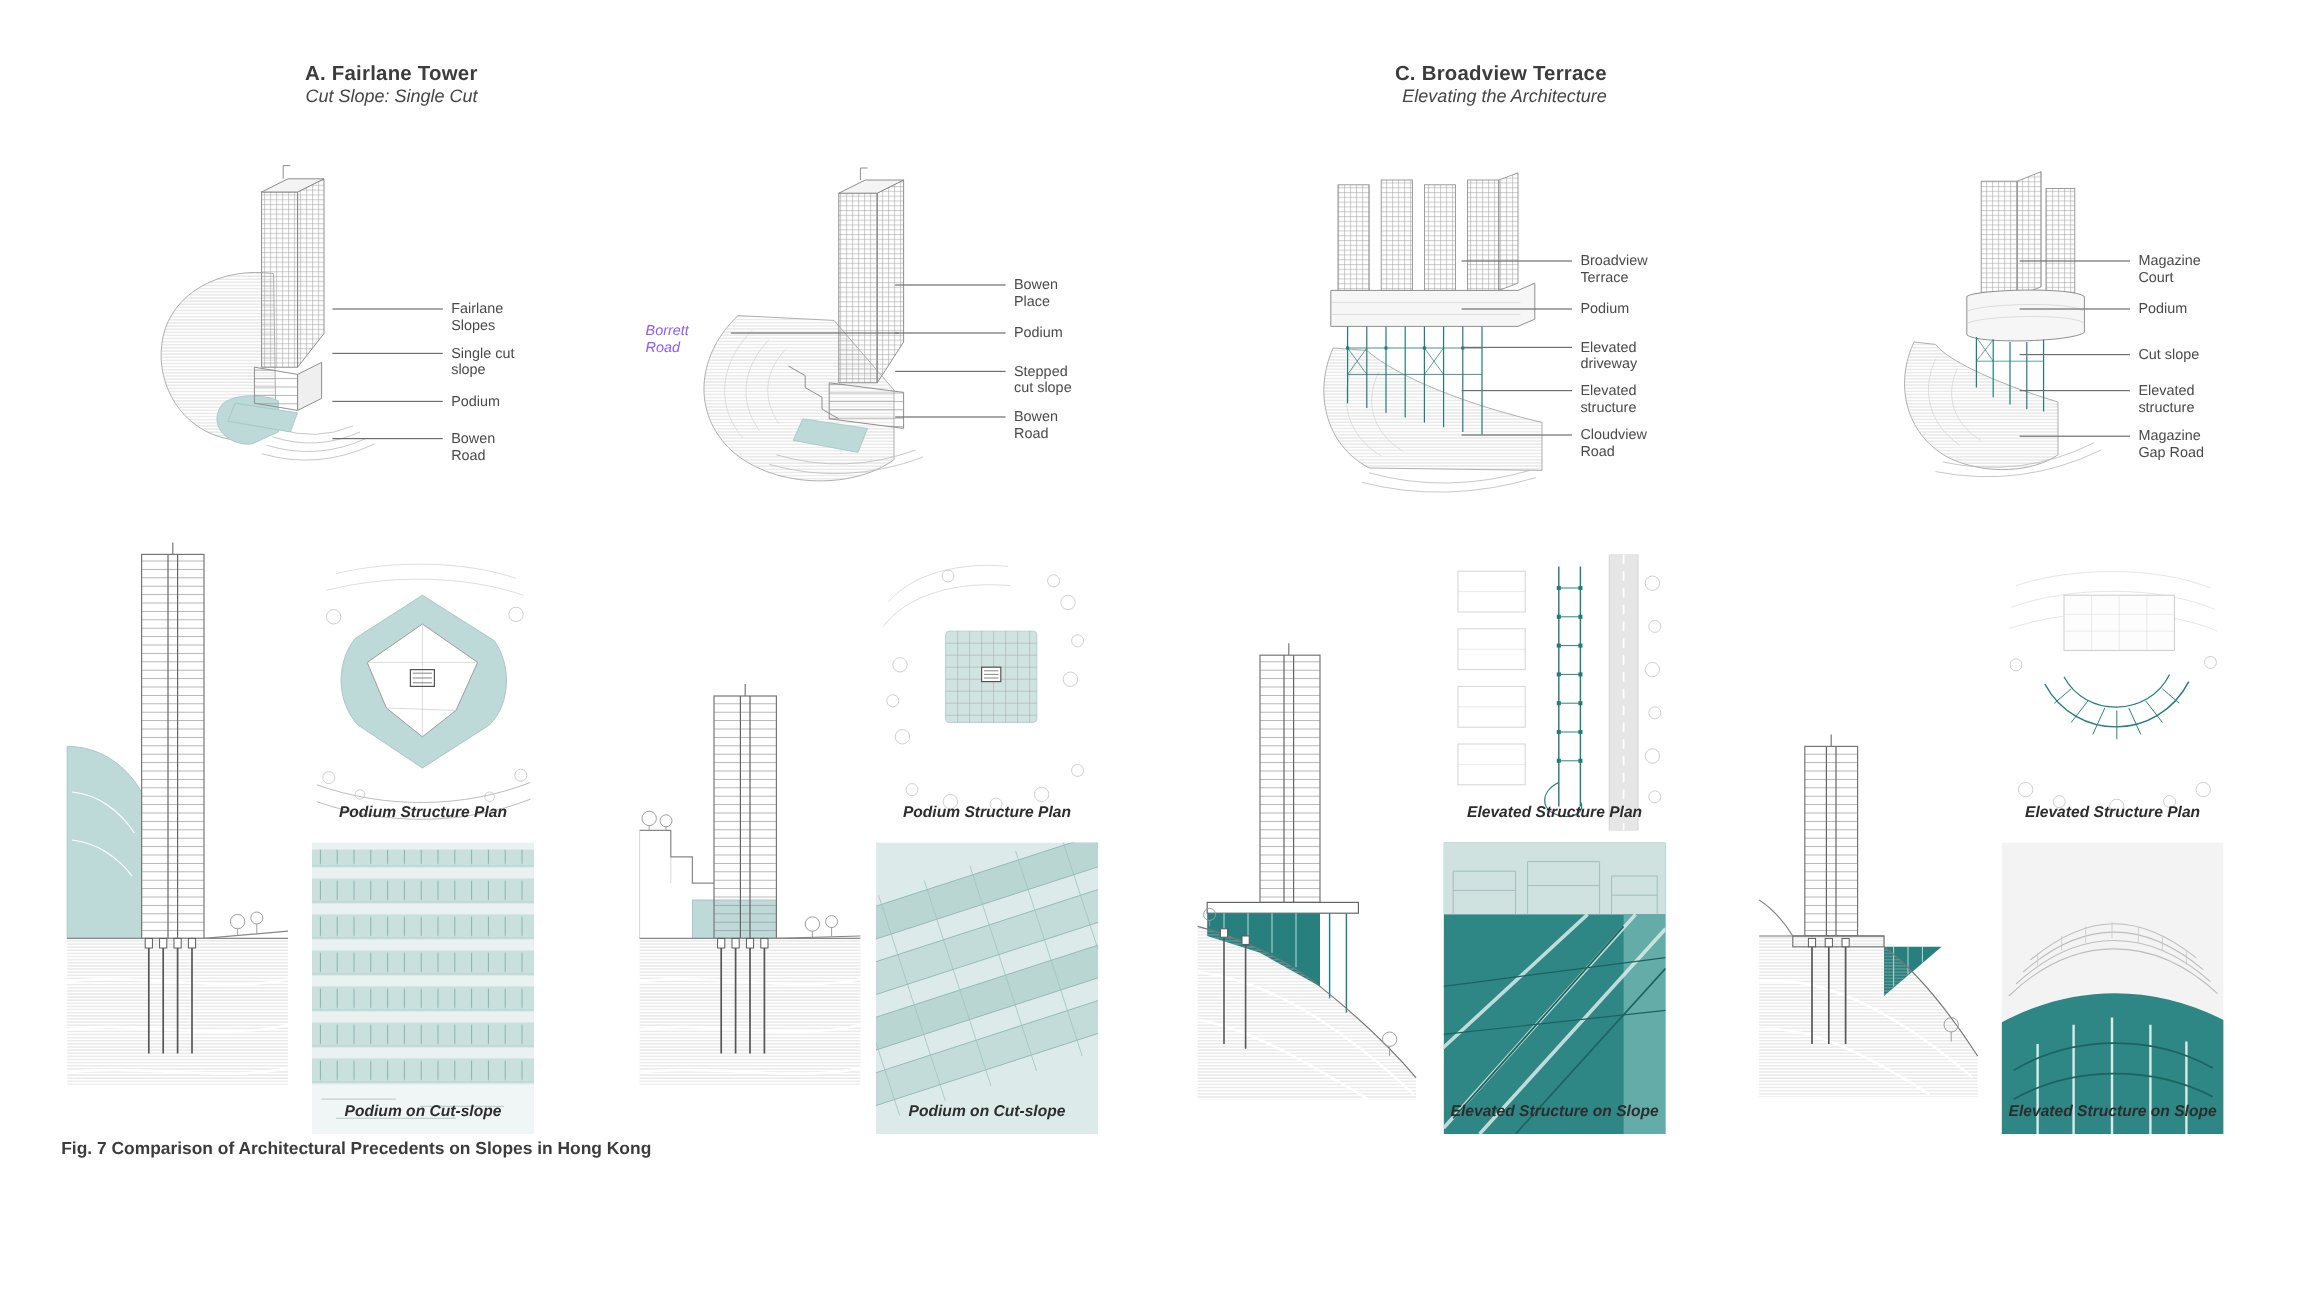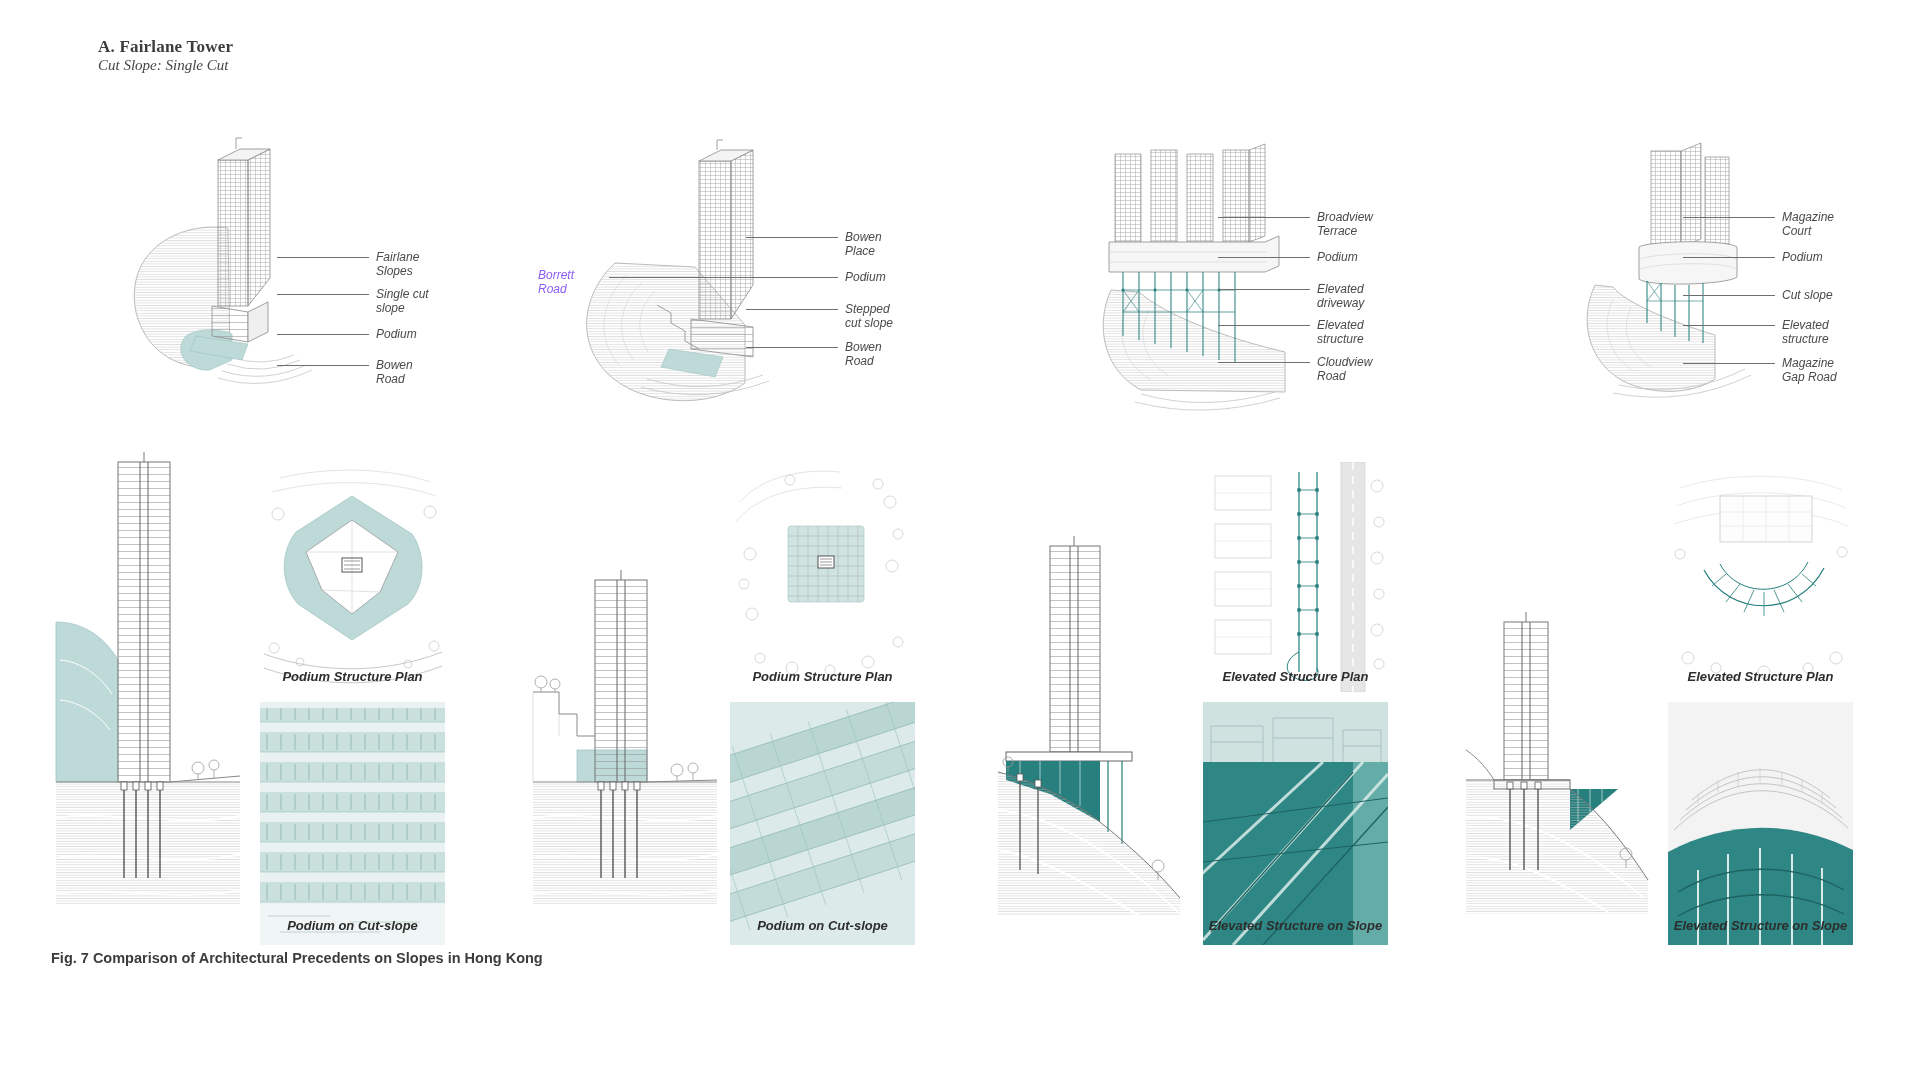--- a/index.html
+++ b/index.html
@@ -1,27 +1,27 @@
 <!DOCTYPE html>
 <html><head>
 <meta charset="utf-8">
 <style>
   * { margin:0; padding:0; box-sizing:border-box; }
   html,body { background:#fff; }
   #page { position:relative; width:1920px; height:1080px; background:#fff;
           font-family:"Liberation Sans", sans-serif; overflow:hidden; }
 
-  .col-header { position:absolute; top:37px; width:300px; text-align:left; color:#3c3c3c;font-family:Liberation Serif, serif; }
+  .col-header { position:absolute; top:52px; width:300px; text-align:right; color:#3c3c3c; }
   .col-title  { font-size:17px; font-weight:bold; letter-spacing:.2px; }
   .col-sub    { font-size:15px; font-style:italic; color:#454545; }
 
   .axon, .sect { position:absolute; }
   .axon svg, .sect svg, .plan svg, .photo svg { display:block; width:100%; height:100%; }
 
-  .lbl { position:absolute; width:118px; font-size:12px; font-style:italic;
+  .lbl { position:absolute; width:118px; font-size:12px; 
          color:#4a4a4a; line-height:1.18; white-space:pre-line; }
   .lbl::before { content:""; position:absolute; right:100%; margin-right:7px; top:7px;
                  width:92px; border-top:1px solid #6f6f6f; }
   .lbl-left { position:absolute; width:64px; font-size:12px; font-style:italic;
               color:#8b5cf6; line-height:1.18; white-space:pre-line; }
   .lbl-left::after { content:""; position:absolute; left:100%; margin-left:7px; top:9px;
                      width:140px; border-top:1px solid #6f6f6f; }
 
   .plan, .photo { position:absolute; width:185px; }
   .plan  { top:462px; height:230px; }
@@ -229,20 +229,24 @@
         <rect x="-40" y="72" width="280" height="26" fill="#c4dcd9"></rect>
         <rect x="-40" y="116" width="280" height="26" fill="#b9d6d3"></rect>
         <rect x="-40" y="160" width="280" height="26" fill="#c4dcd9"></rect>
         <path d="M-40,28H240 M-40,54H240 M-40,72H240 M-40,98H240 M-40,116H240 M-40,142H240 M-40,160H240 M-40,186H240" stroke="#8fb8b4" stroke-width=".7"></path>
         <path d="M-10,20V200 M30,20V200 M70,20V200 M110,20V200 M150,20V200 M190,20V200" stroke="#9ec4c0" stroke-width=".6"></path>
       </g>
     </svg>
     <div class="draw-cap">Podium on Cut-slope</div>
   </div>
 
+  <div class="col-header" style="left:1039px">
+    <div class="col-title">C. Broadview Terrace</div>
+    <div class="col-sub">Elevating the Architecture</div>
+  </div>
 
   <div class="axon" style="left:1075px;top:140px;width:235px;height:290px">
     <svg viewBox="0 0 235 290">
       <path d="M36,150 C20,185 28,230 66,250 L210,252 L210,212 C150,198 90,175 64,152 Z" fill="url(#pH)" stroke="#ababab" stroke-width=".8"></path>
       <path d="M54,162 C40,190 46,222 76,240 M74,170 C62,194 68,220 94,236" stroke="#d8d8d8" fill="none" stroke-width=".7"></path>
       <g stroke="#8a8a8a" stroke-width=".7">
         <rect x="40" y="14" width="26" height="88" fill="url(#pGrid)"></rect>
         <rect x="76" y="10" width="26" height="92" fill="url(#pGrid)"></rect>
         <rect x="112" y="14" width="26" height="88" fill="url(#pGrid)"></rect>
         <rect x="148" y="10" width="26" height="92" fill="url(#pGrid)"></rect>

